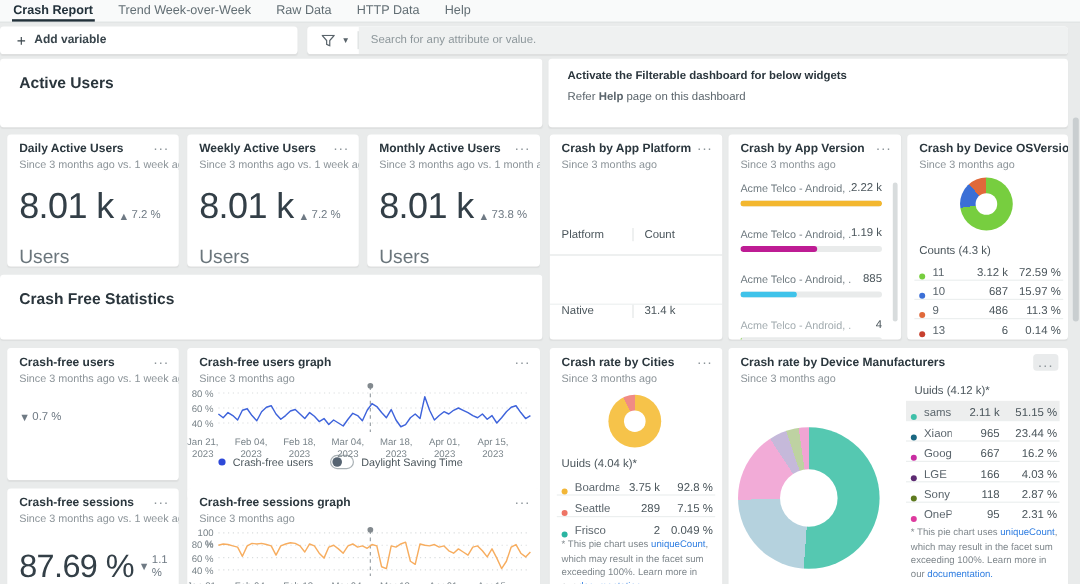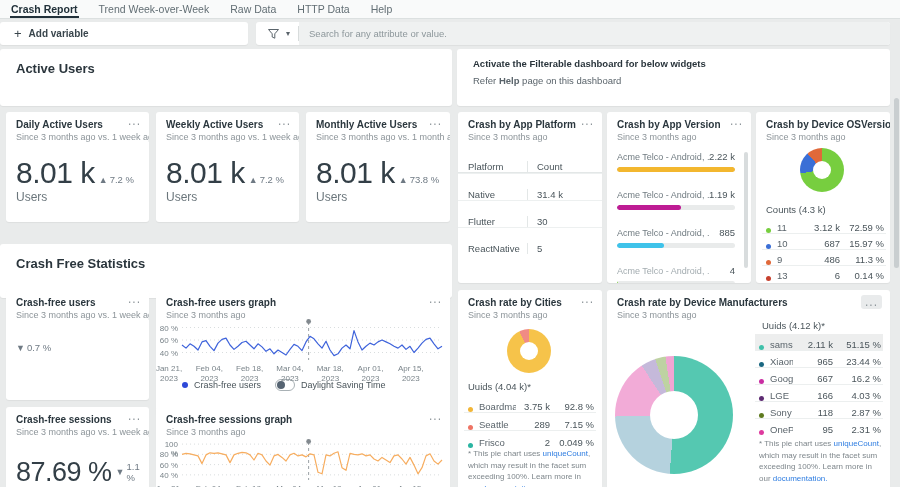--- a/index.html
+++ b/index.html
@@ -31,24 +31,24 @@
   
   .sechdr{font-size:13px;font-weight:700;color:#2A353C;position:absolute;left:16px;top:12px;}
   .info1{position:absolute;left:16px;top:9px;font-size:9.5px;font-weight:700;color:#2A353C;}
   .info2{position:absolute;left:16px;top:26px;font-size:9.5px;color:#5A646B;}
   
   .metric-body{position:absolute;left:10px;top:46px;}
   .metric-row{display:flex;align-items:flex-end;gap:4px;}
   .metric-value{font-size:30px;line-height:1;color:#333F47;letter-spacing:-.5px;white-space:nowrap;}
   .delta{display:flex;align-items:center;gap:2px;margin-bottom:3px;font-size:9.5px;color:#6F7A84;}
   .tri{font-size:9px;color:#6F7A84;}
-  .metric-unit{margin-top:2px;font-size:12px;color:#6B767C;}
+  .metric-unit{margin-top:18px;font-size:16px;color:#6B767C;}
   
   .ptable{position:absolute;left:0;top:38px;right:0;font-size:9.5px;color:#4A555B;}
-  .t-row{display:flex;align-items:flex-end;height:26px;border-top:1px solid #EDF0F0;}
+  .t-row{display:flex;align-items:flex-start;height:26px;border-top:1px solid #EDF0F0;margin-top:40px;}
   .t-row.head{height:22px;border-top:none;border-bottom:1px solid #E3E7E7;color:#4A555B;}
   .t-c1{width:69px;display:flex;align-items:center;padding-left:10px;box-sizing:border-box;}
   .t-c2{flex:1;display:flex;align-items:center;padding-left:9px;border-left:1px solid #E3E7E7;}
   
   .bar-row{position:absolute;left:10px;right:16px;}
   .bar-top{display:flex;justify-content:space-between;align-items:flex-start;}
   .bar-lbl{font-size:9px;color:#707B81;white-space:nowrap;overflow:hidden;max-width:92px;}
   .bar-lbl.dim{color:#A3ACB0;}
   .bar-val{font-size:9.5px;color:#4A555B;text-align:right;width:28px;line-height:1.15;}
   .bar-track{margin-top:4px;height:5px;border-radius:2.5px;background:#E9EBEB;overflow:hidden;}
@@ -262,21 +262,21 @@
         </div>
         <div class="leg-row" style="height: 15px;">
           <span class="leg-dot" style="background: rgb(199, 64, 46);"></span>
           <span class="leg-name">13</span>
           <span class="leg-val" style="width: 34px;">6</span>
           <span class="leg-pct" style="width: 44px;">0.14 %</span>
         </div>
       </div>
   </div>
 
-  <div class="card" style="left:0;top:244px;width:452px;height:54px">
+  <div class="card" style="left:0;top:229px;width:452px;height:54px">
     <div class="sechdr">Crash Free Statistics</div>
   </div>
 
   <div class="card" style="left:6px;top:290px;width:143px;height:110px">
     <div class="w-title">Crash-free users</div>
     <div class="menu-dots">...</div>
     <div class="w-sub">Since 3 months ago vs. 1 week ago</div>
     <div class="metric-body" style="top:52px">
       <div class="metric-row">
         <span class="delta">

